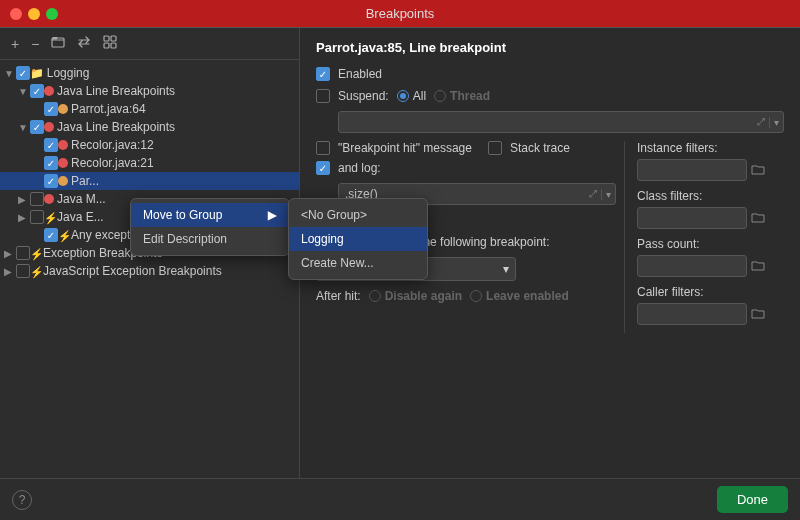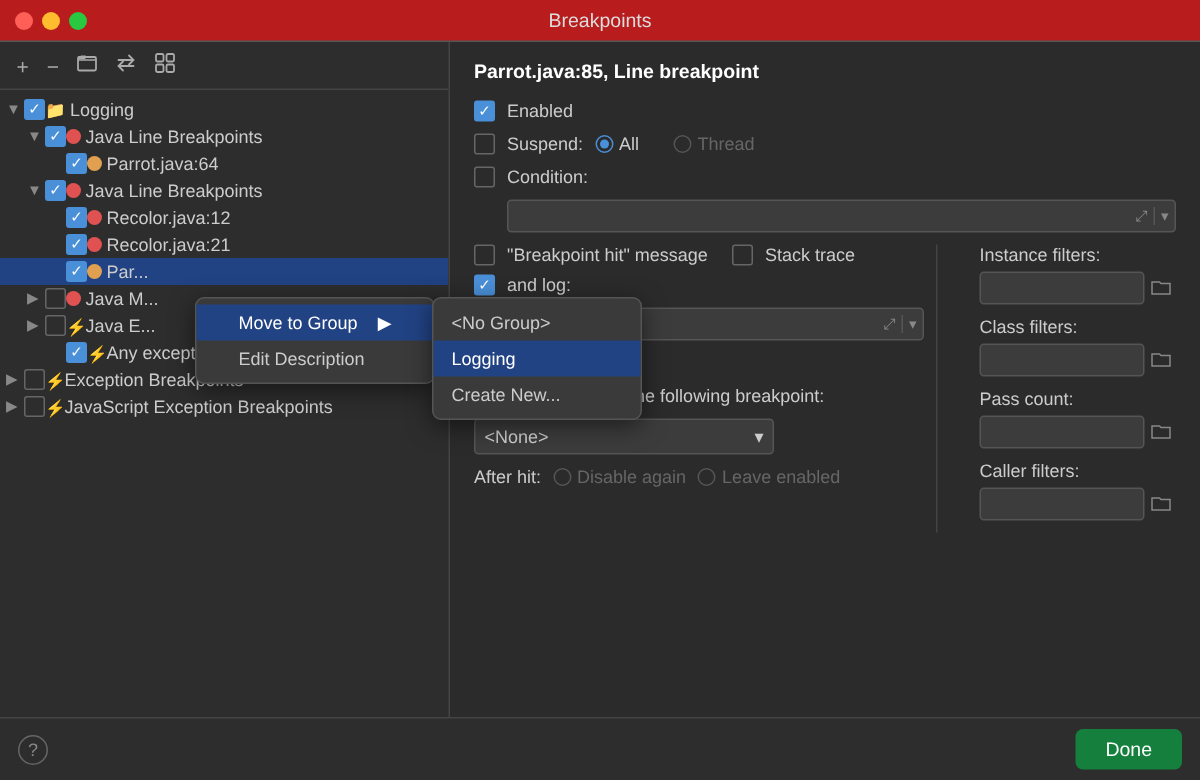--- a/index.html
+++ b/index.html
@@ -165,21 +165,21 @@
     }
 
     .form-label {
       color: #ccc;
       font-size: 12px;
     }
 
     .radio-group {
       display: flex;
       align-items: center;
-      gap: 23px;
+      gap: 8px;
     }
     .radio-btn {
       display: flex;
       align-items: center;
       gap: 4px;
       font-size: 12px;
       color: #ccc;
     }
     .radio-circle {
       width: 12px;
@@ -196,21 +196,21 @@
     .radio-circle.selected::after {
       content: '';
       width: 6px;
       height: 6px;
       border-radius: 50%;
       background: #4a90d9;
     }
     .radio-circle.disabled {
       border-color: #555;
     }
-    .radio-label-dim { color: #666; }
+    .radio-label-dim { color: #666; font-weight: bold; }
 
     .input-with-icon {
       display: flex;
       align-items: center;
       background: #3c3c3c;
       border: 1px solid #555;
       border-radius: 3px;
       height: 22px;
       flex: 1;
     }
@@ -236,21 +236,21 @@
       border: none;
       color: #888;
       cursor: pointer;
       font-size: 10px;
       padding: 0 4px;
       border-left: 1px solid #555;
     }
 
     .right-section {
       border-left: 1px solid #444;
-      padding-left: 28px;
+      padding-left: 12px;
       margin-left: 8px;
       min-width: 160px;
     }
 
     .filter-label {
       color: #ccc;
       font-size: 12px;
       margin-bottom: 4px;
     }
 
@@ -350,21 +350,21 @@
       border-radius: 6px;
       box-shadow: 0 4px 16px rgba(0,0,0,0.5);
       z-index: 100;
       min-width: 160px;
       padding: 4px 0;
     }
 
     .context-menu-item {
       display: flex;
       justify-content: space-between;
-      padding: 5px 28px;
+      padding: 5px 12px;
       cursor: pointer;
       font-size: 12px;
       color: #ccc;
     }
     .context-menu-item.active { background: #214283; color: white; }
 
     
     .submenu {
       position: absolute;
       top: 198px;
@@ -552,24 +552,20 @@
           <div class="radio-circle selected"></div>
           <span>All</span>
         </div>
         <div class="radio-btn">
           <div class="radio-circle disabled"></div>
           <span class="radio-label-dim">Thread</span>
         </div>
       </div>
     </div>
 
-    <div class="form-row">
-      <div class="form-checkbox"></div>
-      <span class="form-label">Condition:</span>
-    </div>
     <div class="form-row" style="padding-left: 22px; gap: 4px;">
       <div class="input-with-icon" style="width: 220px;">
         <input type="text" class="" style="background: transparent; border: none; outline: none; color: rgb(204, 204, 204); font-size: 12px; padding: 2px 6px; flex: 1 1 0%; width: 100%;">
         <button class="input-expand-btn">⤢</button>
         <button class="input-arrow-btn">▾</button>
       </div>
     </div>
 
     <div style="display:flex; gap:0;">
       <div style="flex:1;">

